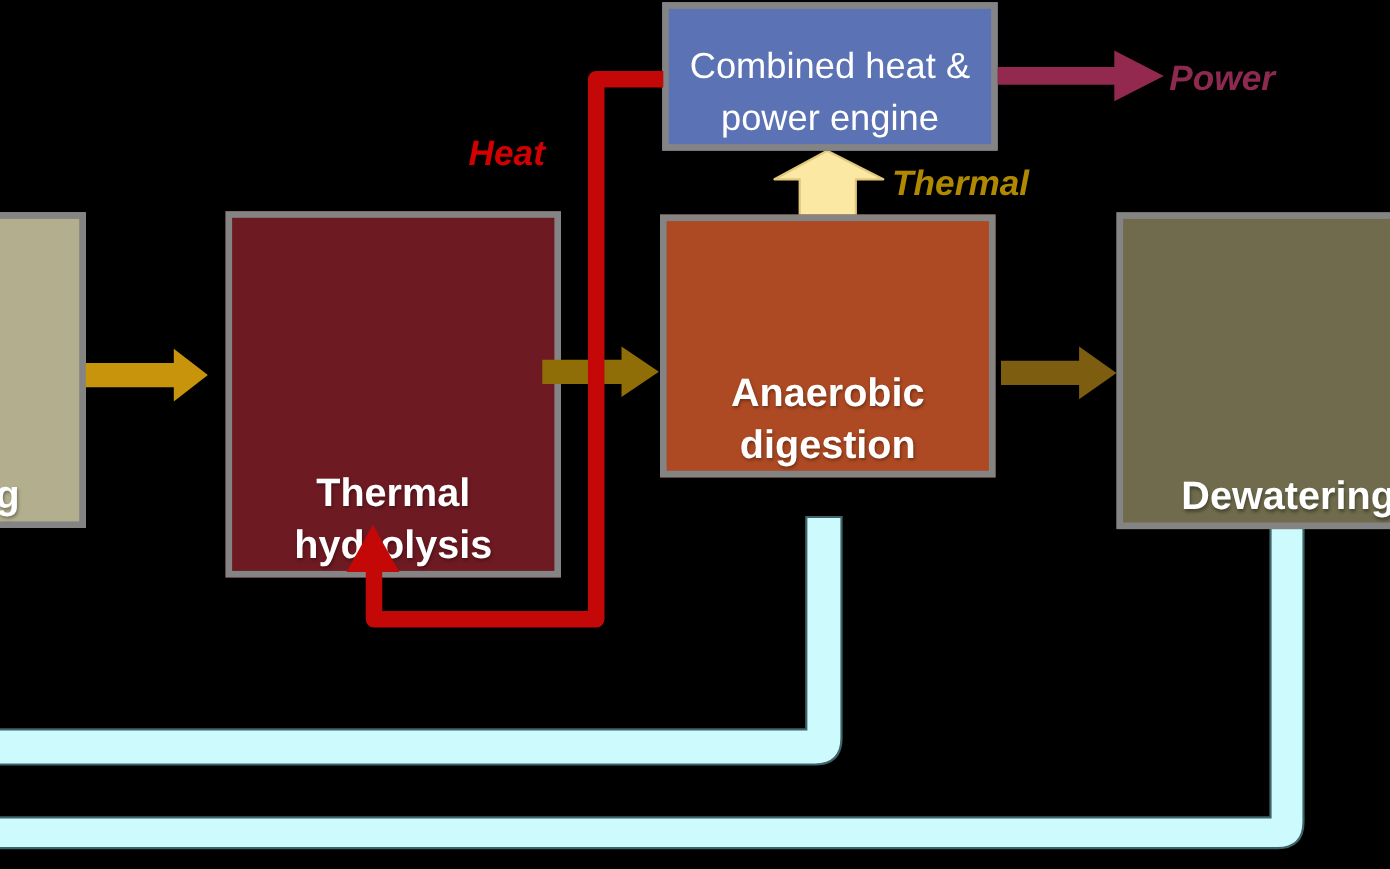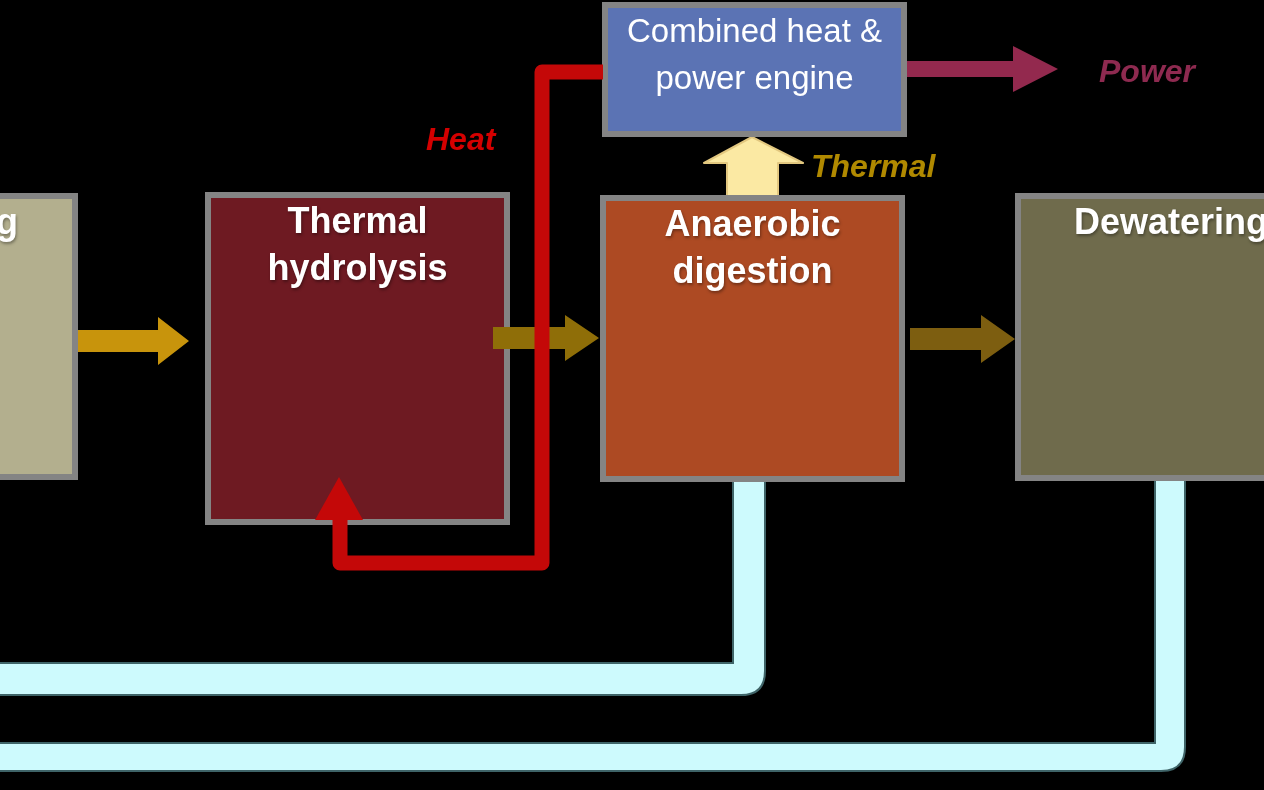--- a/index.html
+++ b/index.html
@@ -25,35 +25,35 @@
   .pbox { z-index: 2; }
   #arrows-layer { z-index: 3; }
   .flow-label { z-index: 4; }
 
   
   .pbox {
     position: absolute;
     border: 6px solid var(--border);
     box-sizing: border-box;
     display: flex;
-    align-items: flex-start;
+    align-items: flex-end;
     justify-content: center;
     text-align: center;
   }
   .pbox-label {
     color: var(--box_text);
     font-weight: bold;
     font-size: 36px;
     line-height: 1.3;
     text-shadow: 1px 2px 3px rgba(0,0,0,0.35);
     padding: 0 4px;
   }
   .pbox-thickening { left: -232px; top: 193px; width: 310px; height: 287px; background: var(--thickening_fill); }
   .pbox-thermal    { left: 205px;  top: 192px; width: 305px; height: 333px; background: var(--thermal_fill); }
-  .pbox-anaerobic  { left: 600px;  top: 195px; width: 305px; height: 287px; background: var(--anaerobic_fill); }
+  .pbox-anaerobic  { left: 600px;  top: 195px; width: 305px; height: 239px; background: var(--anaerobic_fill); }
   .pbox-dewatering { left: 1015px; top: 193px; width: 312px; height: 288px; background: var(--dewatering_fill); }
   .pbox-chp        { left: 602px;  top: 2px;   width: 305px; height: 135px; background: var(--chp_fill); }
   .pbox-chp .pbox-label {
     font-weight: normal;
     font-size: 33px;
     line-height: 1.42;
     text-shadow: none;
   }
 
   
@@ -71,21 +71,21 @@
     position: absolute;
     font-weight: bold;
     font-style: italic;
     font-size: 32px;
     line-height: 1;
     white-space: nowrap;
     text-shadow: 1px 2px 2px rgba(0,0,0,0.45);
   }
   .label-heat   { left: 426px;  top: 123px; color: var(--heat_label); }
   .label-biogas { left: 811px;  top: 150px; color: var(--biogas_label); }
-  .label-power  { left: 1063px; top: 55px;  color: var(--power_label); margin-left: 36px; }
+  .label-power  { left: 1063px; top: 55px;  color: var(--power_label); }
 </style>
 </head>
 <body>
 
 <div class="stage">
 
   <svg id="pipes-layer" class="layer" viewBox="0 0 1264 790">
 
     <path class="pipe" d="M -4 663 H 733 V 470 H 765 V 671 Q 765 695 741 695 H -4 Z"></path>
 

